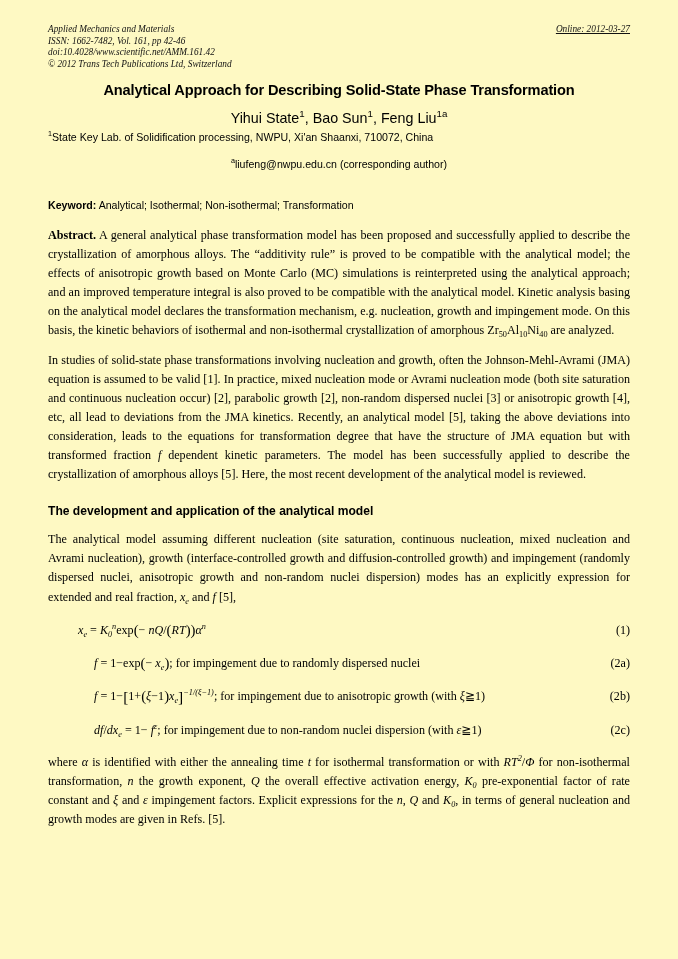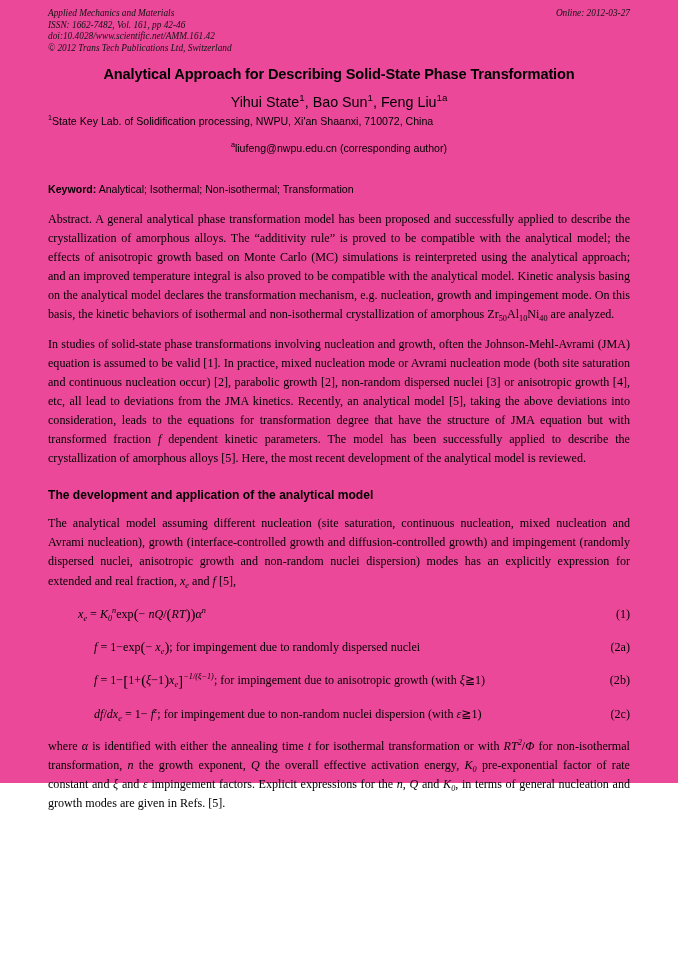--- a/index.html
+++ b/index.html
@@ -10,43 +10,44 @@
   body {
     width: 678px;
     height: 959px;
     font-family: "Liberation Serif", serif;
     color: #000000;
     -webkit-font-smoothing: antialiased;
   }
   .page {
     position: relative;
     width: 678px;
-    height: 783px;
-    background: #ec4899;
+    height: 959px;
+    background: #fef9c3;
     box-sizing: border-box;
-    padding: 8px 48px 0 48px;
+    padding: 24px 48px 0 48px;
   }
 
   
   .masthead {
     position: relative;
     font-family: "Liberation Serif", serif;
     font-style: italic;
     font-size: 9.3px;
     line-height: 11.6px;
     color: #111;
     height: 50px;
   }
   .masthead .left { width: 400px; }
   .masthead .right {
     position: absolute;
     top: 0;
     right: 0;
     text-align: right;
     white-space: nowrap;
+    text-decoration: underline;
   }
 
   
   .title {
     margin-top: 7px;
     text-align: center;
     font-family: "Liberation Sans", sans-serif;
     font-weight: bold;
     font-size: 14.6px;
     line-height: 18px;
@@ -88,21 +89,21 @@
   
   .para {
     margin-top: 13px;
     font-family: "Liberation Serif", serif;
     font-size: 12.1px;
     line-height: 19.1px;
     text-align: justify;
     text-justify: inter-word;
   }
   .para.tight { margin-top: 10px; }
-  .lead { font-weight: normal; }
+  .lead { font-weight: bold; }
 
   h2.section {
     margin: 19px 0 0 0;
     font-family: "Liberation Serif", serif;
     font-weight: bold;
     font-size: 12.1px;
     line-height: 17px;
   }
   h2.subsection {
     margin: 19px 0 0 0;

